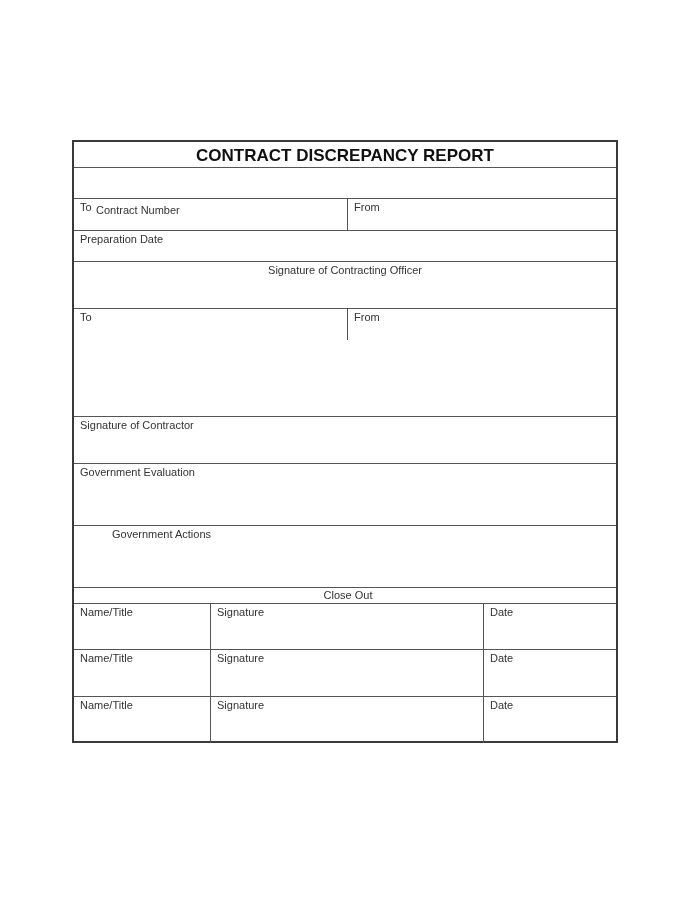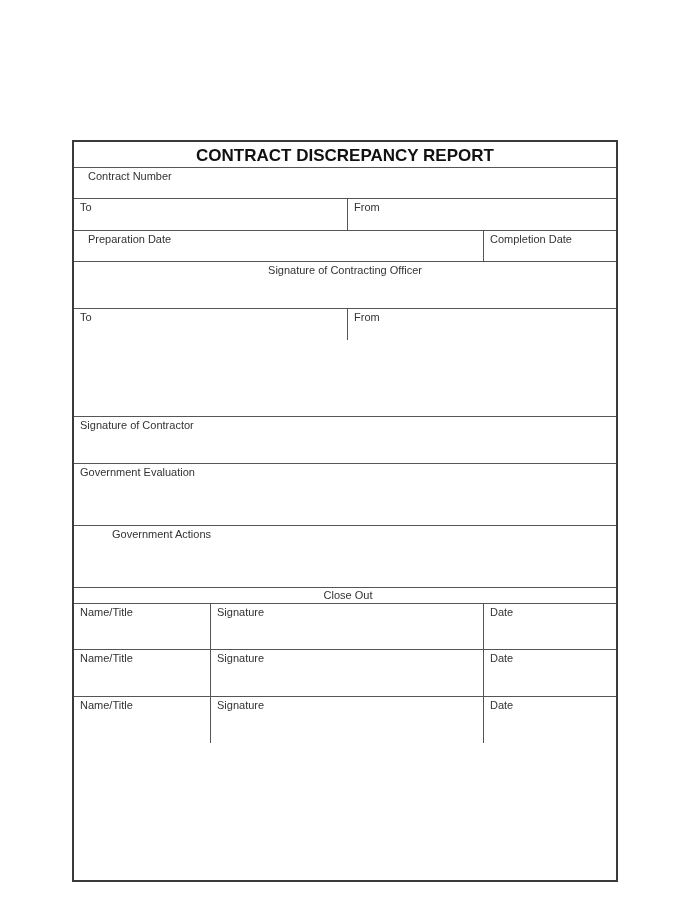--- a/index.html
+++ b/index.html
@@ -1,41 +1,40 @@
 <!DOCTYPE html>
 <html><head>
 <meta charset="utf-8">
 <style>
   html, body { margin:0; padding:0; background:#ffffff; }
   body { width:690px; height:900px; position:relative; font-family:"Liberation Sans", sans-serif; color:#222; }
-  .form { position:absolute; left:72px; top:140px; width:546px; height:742px; border:2px solid #3a3a3a; box-sizing:border-box; }
+  .form { position:absolute; left:72px; top:140px; width:546px; height:603px; border:2px solid #3a3a3a; box-sizing:border-box; }
   .row { position:absolute; left:0; right:0; border-top:1px solid #555; box-sizing:border-box; }
   .cell { position:absolute; top:0; bottom:0; box-sizing:border-box; padding:2px 6px; font-size:11px; color:#333; }
   .cell.divl { border-left:1px solid #555; }
   .title { position:absolute; left:0; right:0; top:0; height:26px; text-align:center; font-weight:bold; font-size:17px; line-height:28px; color:#111; }
   .center { text-align:center; padding-top:1px; }
 </style>
 </head>
 <body>
 
 <div class="form">
   <div class="title">CONTRACT DISCREPANCY REPORT</div>
 
   <div class="row" style="top:25px;height:32px;">
-    <div class="cell" style="left:8px;width:273px;"><span>Contract Number</span></div>
+    <div class="cell" style="left:16px;width:273px;margin-top:34px;"><span>Contract Number</span></div>
   </div>
 
   <div class="row" style="top:56px;height:32px;">
     <div class="cell" style="left:0;width:273px;"><span>To</span></div>
     <div class="cell divl" style="left:273px;right:0;"><span>From</span></div>
   </div>
 
   <div class="row" style="top:88px;height:32px;">
-    <div class="cell" style="left:8px;width:136px;"><span>Preparation Date</span></div>
-    <div class="cell divl" style="left:409px;right:0;"><span>Completion Date</span></div>
+    <div class="cell" style="left:0;width:136px;"><span>Preparation Date</span></div>
   </div>
 
   <div class="row" style="top:119px;height:47px;">
     <div class="cell" style="left:0;right:0;text-align:center;"><span>Signature of Contracting Officer</span></div>
   </div>
 
   <div class="row" style="top:166px;height:32px;">
     <div class="cell" style="left:0;width:273px;"><span>To</span></div>
     <div class="cell divl" style="left:273px;right:0;"><span>From</span></div>
   </div>

